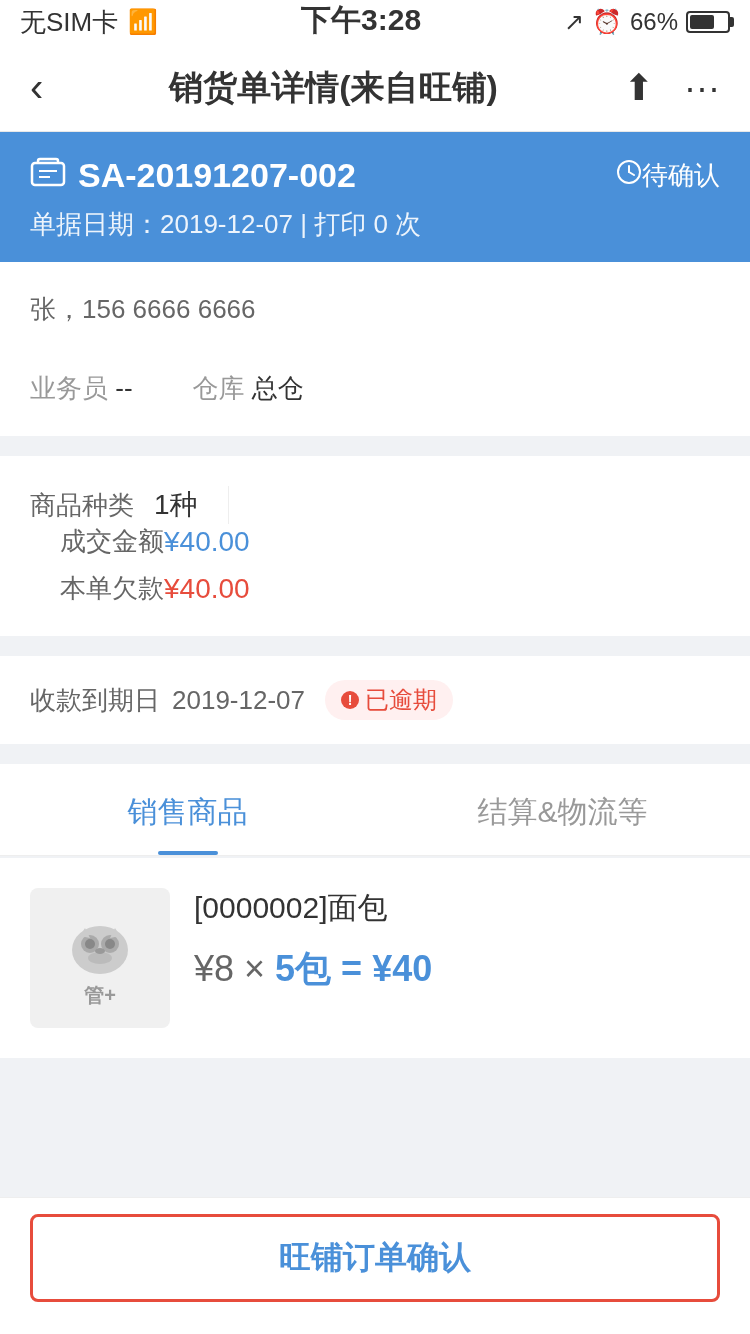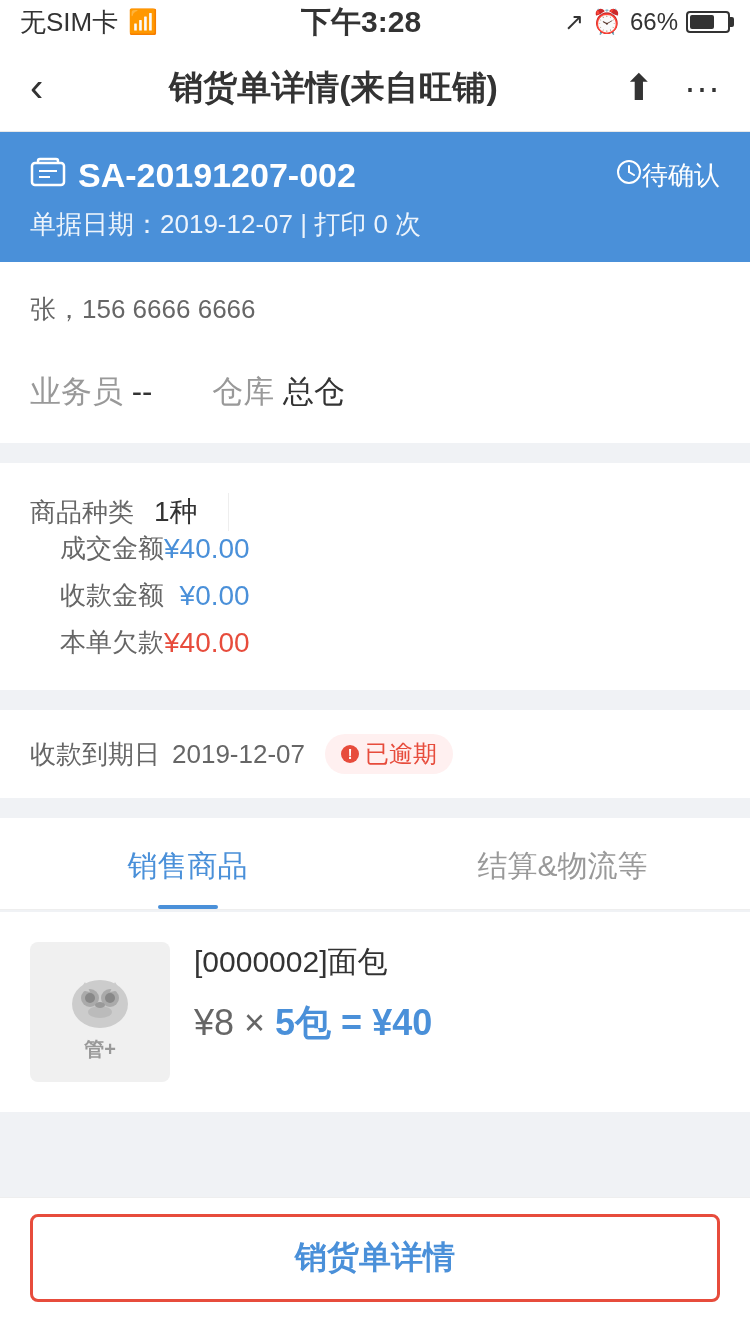--- a/index.html
+++ b/index.html
@@ -12,21 +12,20 @@
       font-size: 28px;
       color: #333;
     }
 
     
     .status-bar {
       width: 750px;
       height: 44px;
       background: #fff;
       display: flex;
-      align-items: center;
       justify-content: space-between;
       padding: 0 20px;
       font-size: 26px;
       font-weight: 500;
     }
     .status-left { display: flex; align-items: center; gap: 10px; }
     .status-center { font-size: 30px; font-weight: 600; }
     .status-right { display: flex; align-items: center; gap: 8px; font-size: 24px; }
     .battery {
       width: 44px; height: 22px; border: 2px solid #333; border-radius: 4px;
@@ -103,21 +102,21 @@
       background: #e0e0e0;
       display: flex; align-items: center; justify-content: center;
       font-size: 36px; color: #aaa;
       flex-shrink: 0;
     }
     .customer-name { font-size: 36px; font-weight: 600; color: #333; }
     .customer-info { font-size: 26px; color: #666; margin-bottom: 16px; }
     .customer-meta {
       display: flex;
       gap: 60px;
-      font-size: 31px;
+      font-size: 26px;
       color: #666;
       margin-top: 44px;
     }
     .meta-label { color: #999; }
     .meta-value { color: #333; }
 
     
     .stats-card {
       background: #fff;
       padding: 30px;
@@ -333,24 +332,20 @@
 
 <div class="stats-card">
   <div class="stats-left">
     <span class="stats-label">商品种类</span>
     <span class="stats-value">1种</span>
   </div>
   <div class="stats-right">
     <div class="stats-row">
       <span class="stats-row-label">成交金额</span>
       <span class="stats-row-value amount-blue">¥40.00</span>
-    </div>
-    <div class="stats-row">
-      <span class="stats-row-label">收款金额</span>
-      <span class="stats-row-value amount-blue">¥0.00</span>
     </div>
     <div class="stats-row">
       <span class="stats-row-label">本单欠款</span>
       <span class="stats-row-value amount-red">¥40.00</span>
     </div>
   </div>
 </div>
 
 <div class="due-date-card">
   <span>收款到期日</span>
@@ -395,15 +390,15 @@
         <span>¥8 × </span><span class="price-highlight">5包</span><span class="price-highlight"> = ¥40</span>
       </div>
     </div>
   </div>
 </div>
 
 <div class="spacer"></div>
 
 <div class="bottom-area">
   <button class="confirm-btn">
-    <span>销货单详情</span>
+    <span>旺铺订单确认</span>
   </button>
 </div>
 
 </body></html>

